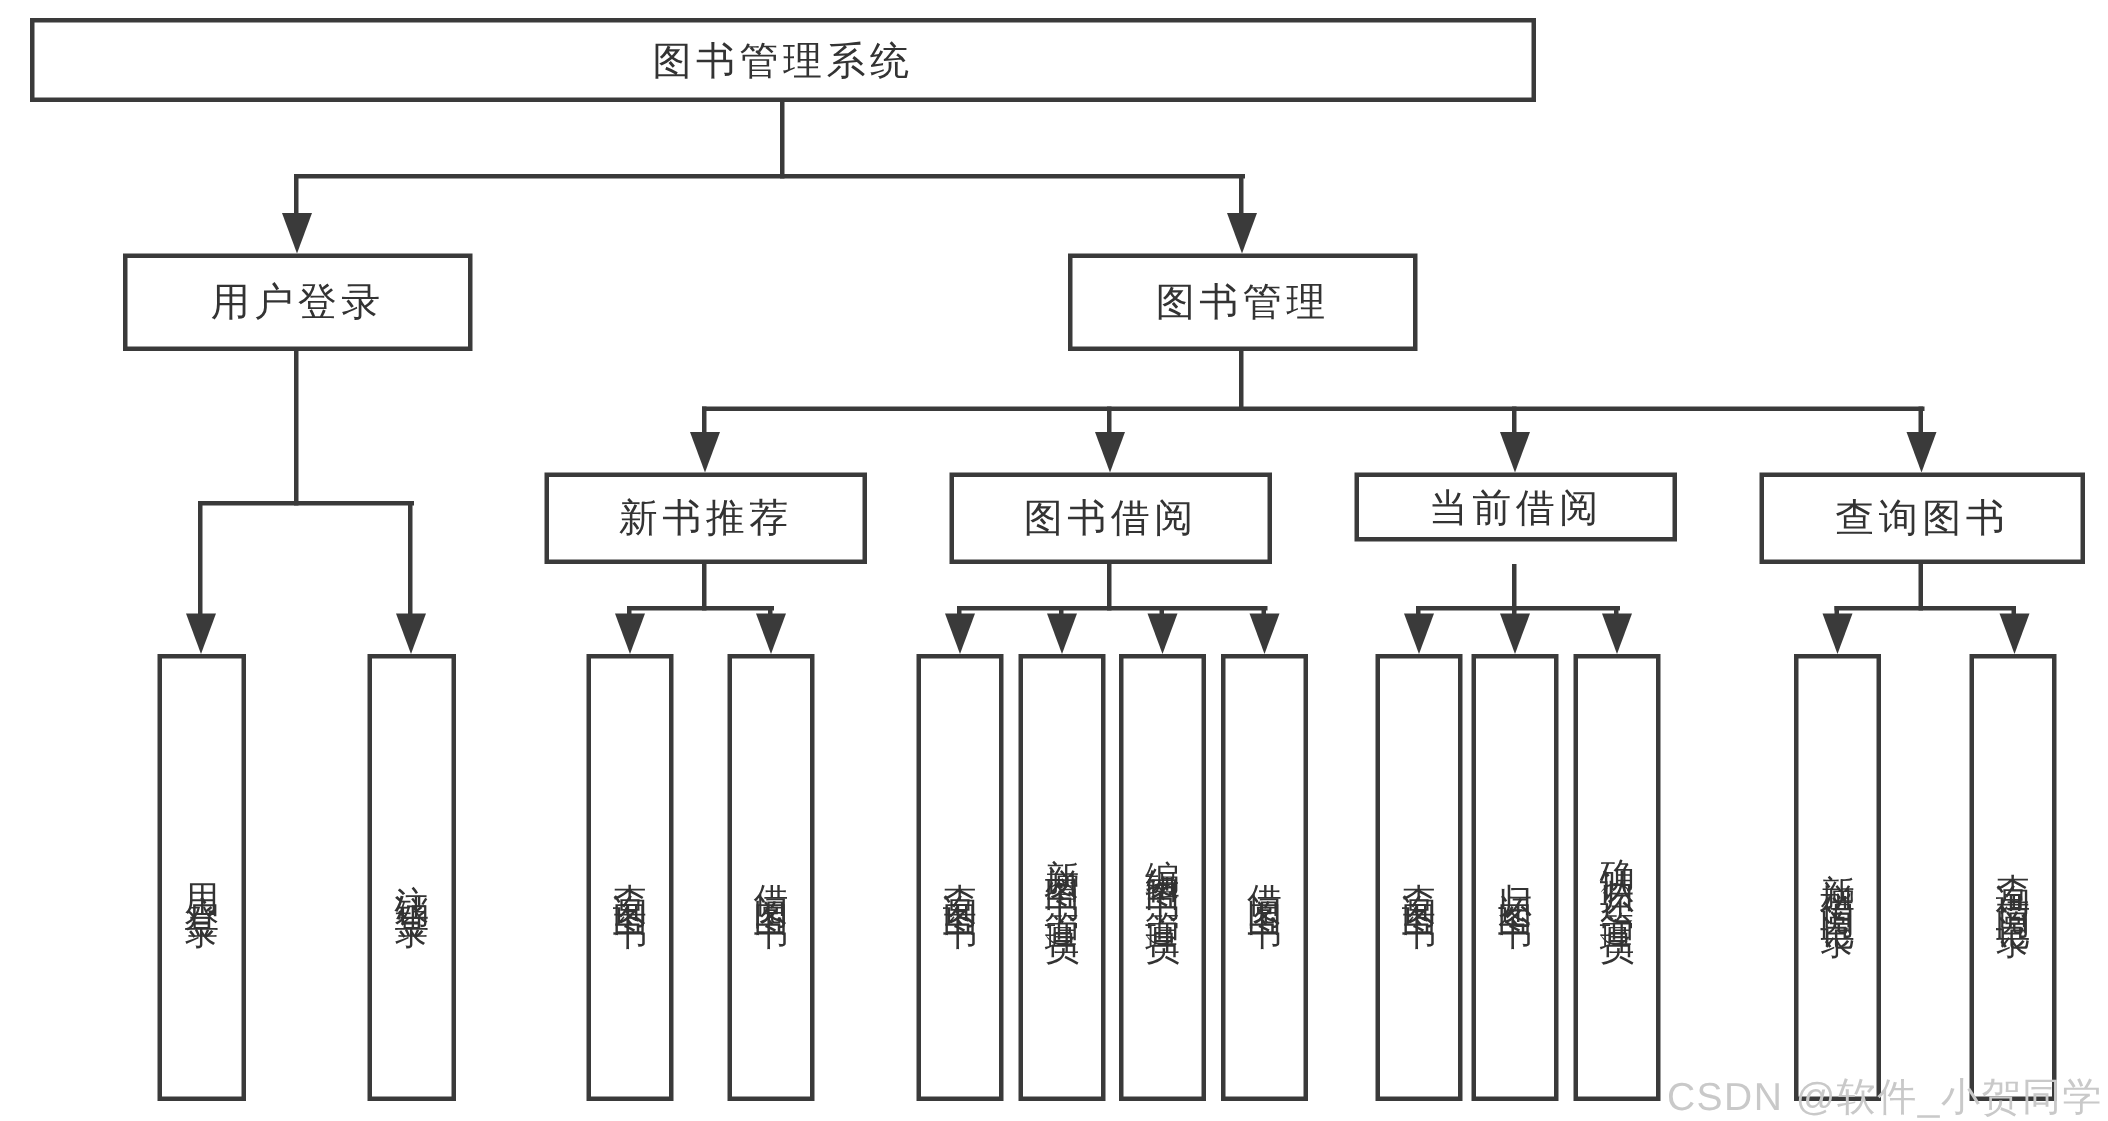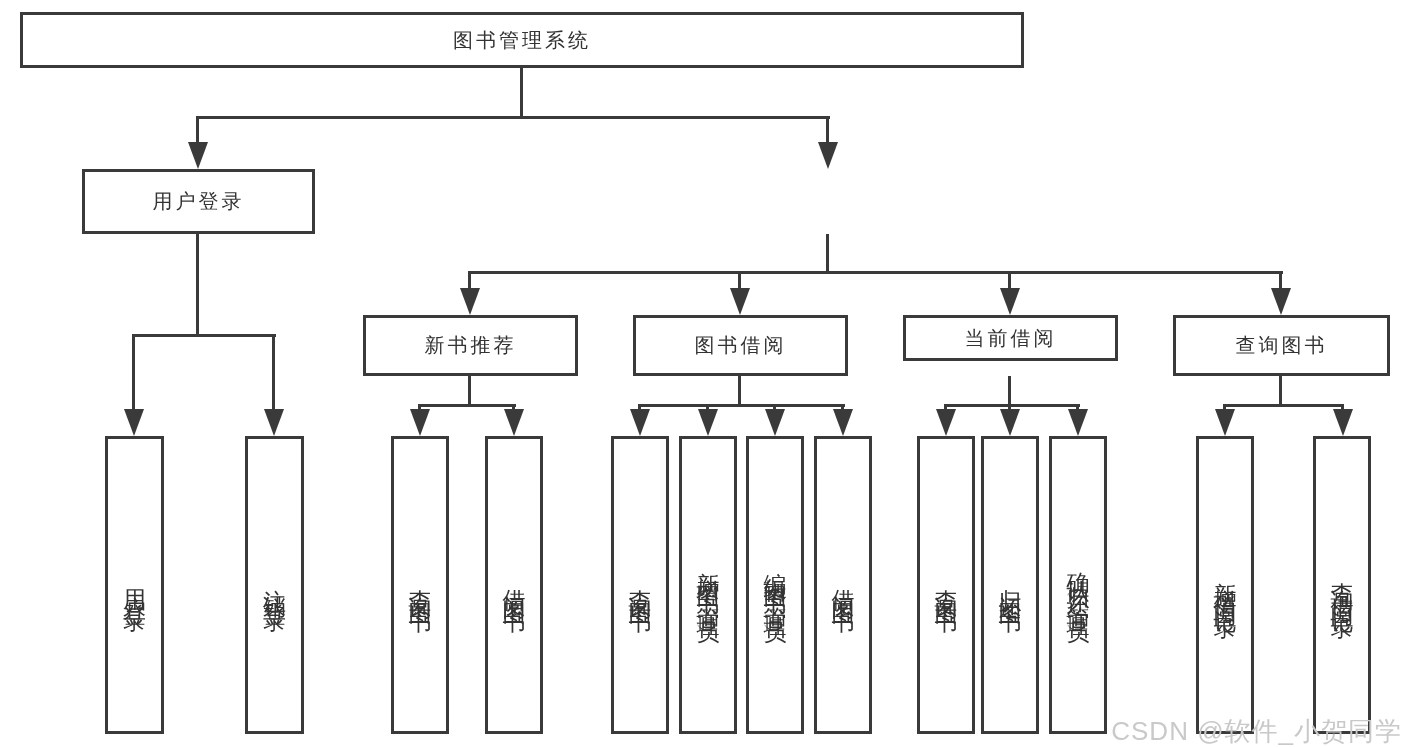--- a/index.html
+++ b/index.html
@@ -13,21 +13,21 @@
   .canvas{
     position:relative;width:1405px;height:747px;background:var(--bg);
     overflow:hidden;
   }
   .node{
     position:absolute;box-sizing:border-box;border:3px solid var(--line);
     background:var(--bg);display:flex;align-items:center;justify-content:center;
     color:var(--text);
   }
   .node.h span{
-    font-size:20px;letter-spacing:3px;white-space:nowrap;color:var(--text);
+    font-size:26px;letter-spacing:3px;white-space:nowrap;color:var(--text);
   }
   .node.v span{
     writing-mode:vertical-rl;text-orientation:mixed;
     font-size:23px;letter-spacing:7px;line-height:1;color:var(--text);
     white-space:nowrap;
   }
   .vline{position:absolute;width:3px;background:var(--line);}
   .hline{position:absolute;height:3px;background:var(--line);}
   .arrow{
     position:absolute;width:0;height:0;
@@ -51,20 +51,23 @@
 
   <div class="vline" style="left:520px;top:66px;height:53px"></div>
   <div class="hline" style="left:196px;top:116px;width:634px"></div>
   <div class="vline" style="left:196px;top:116px;height:28px"></div>
   <div class="arrow" style="left:188px;top:142px"></div>
   <div class="vline" style="left:826px;top:116px;height:28px"></div>
   <div class="arrow" style="left:818px;top:142px"></div>
 
   <div class="node h" style="left:82px;top:169px;width:233px;height:65px">
     <span>用户登录</span>
+  </div>
+  <div class="node h" style="left:712px;top:169px;width:233px;height:65px">
+    <span>图书管理</span>
   </div>
 
   <div class="vline" style="left:196px;top:234px;height:103px"></div>
   <div class="hline" style="left:132px;top:334px;width:144px"></div>
   <div class="vline" style="left:132px;top:334px;height:77px"></div>
   <div class="arrow" style="left:124px;top:409px"></div>
   <div class="vline" style="left:272px;top:334px;height:77px"></div>
   <div class="arrow" style="left:264px;top:409px"></div>
 
   <div class="vline" style="left:826px;top:234px;height:40px"></div>

